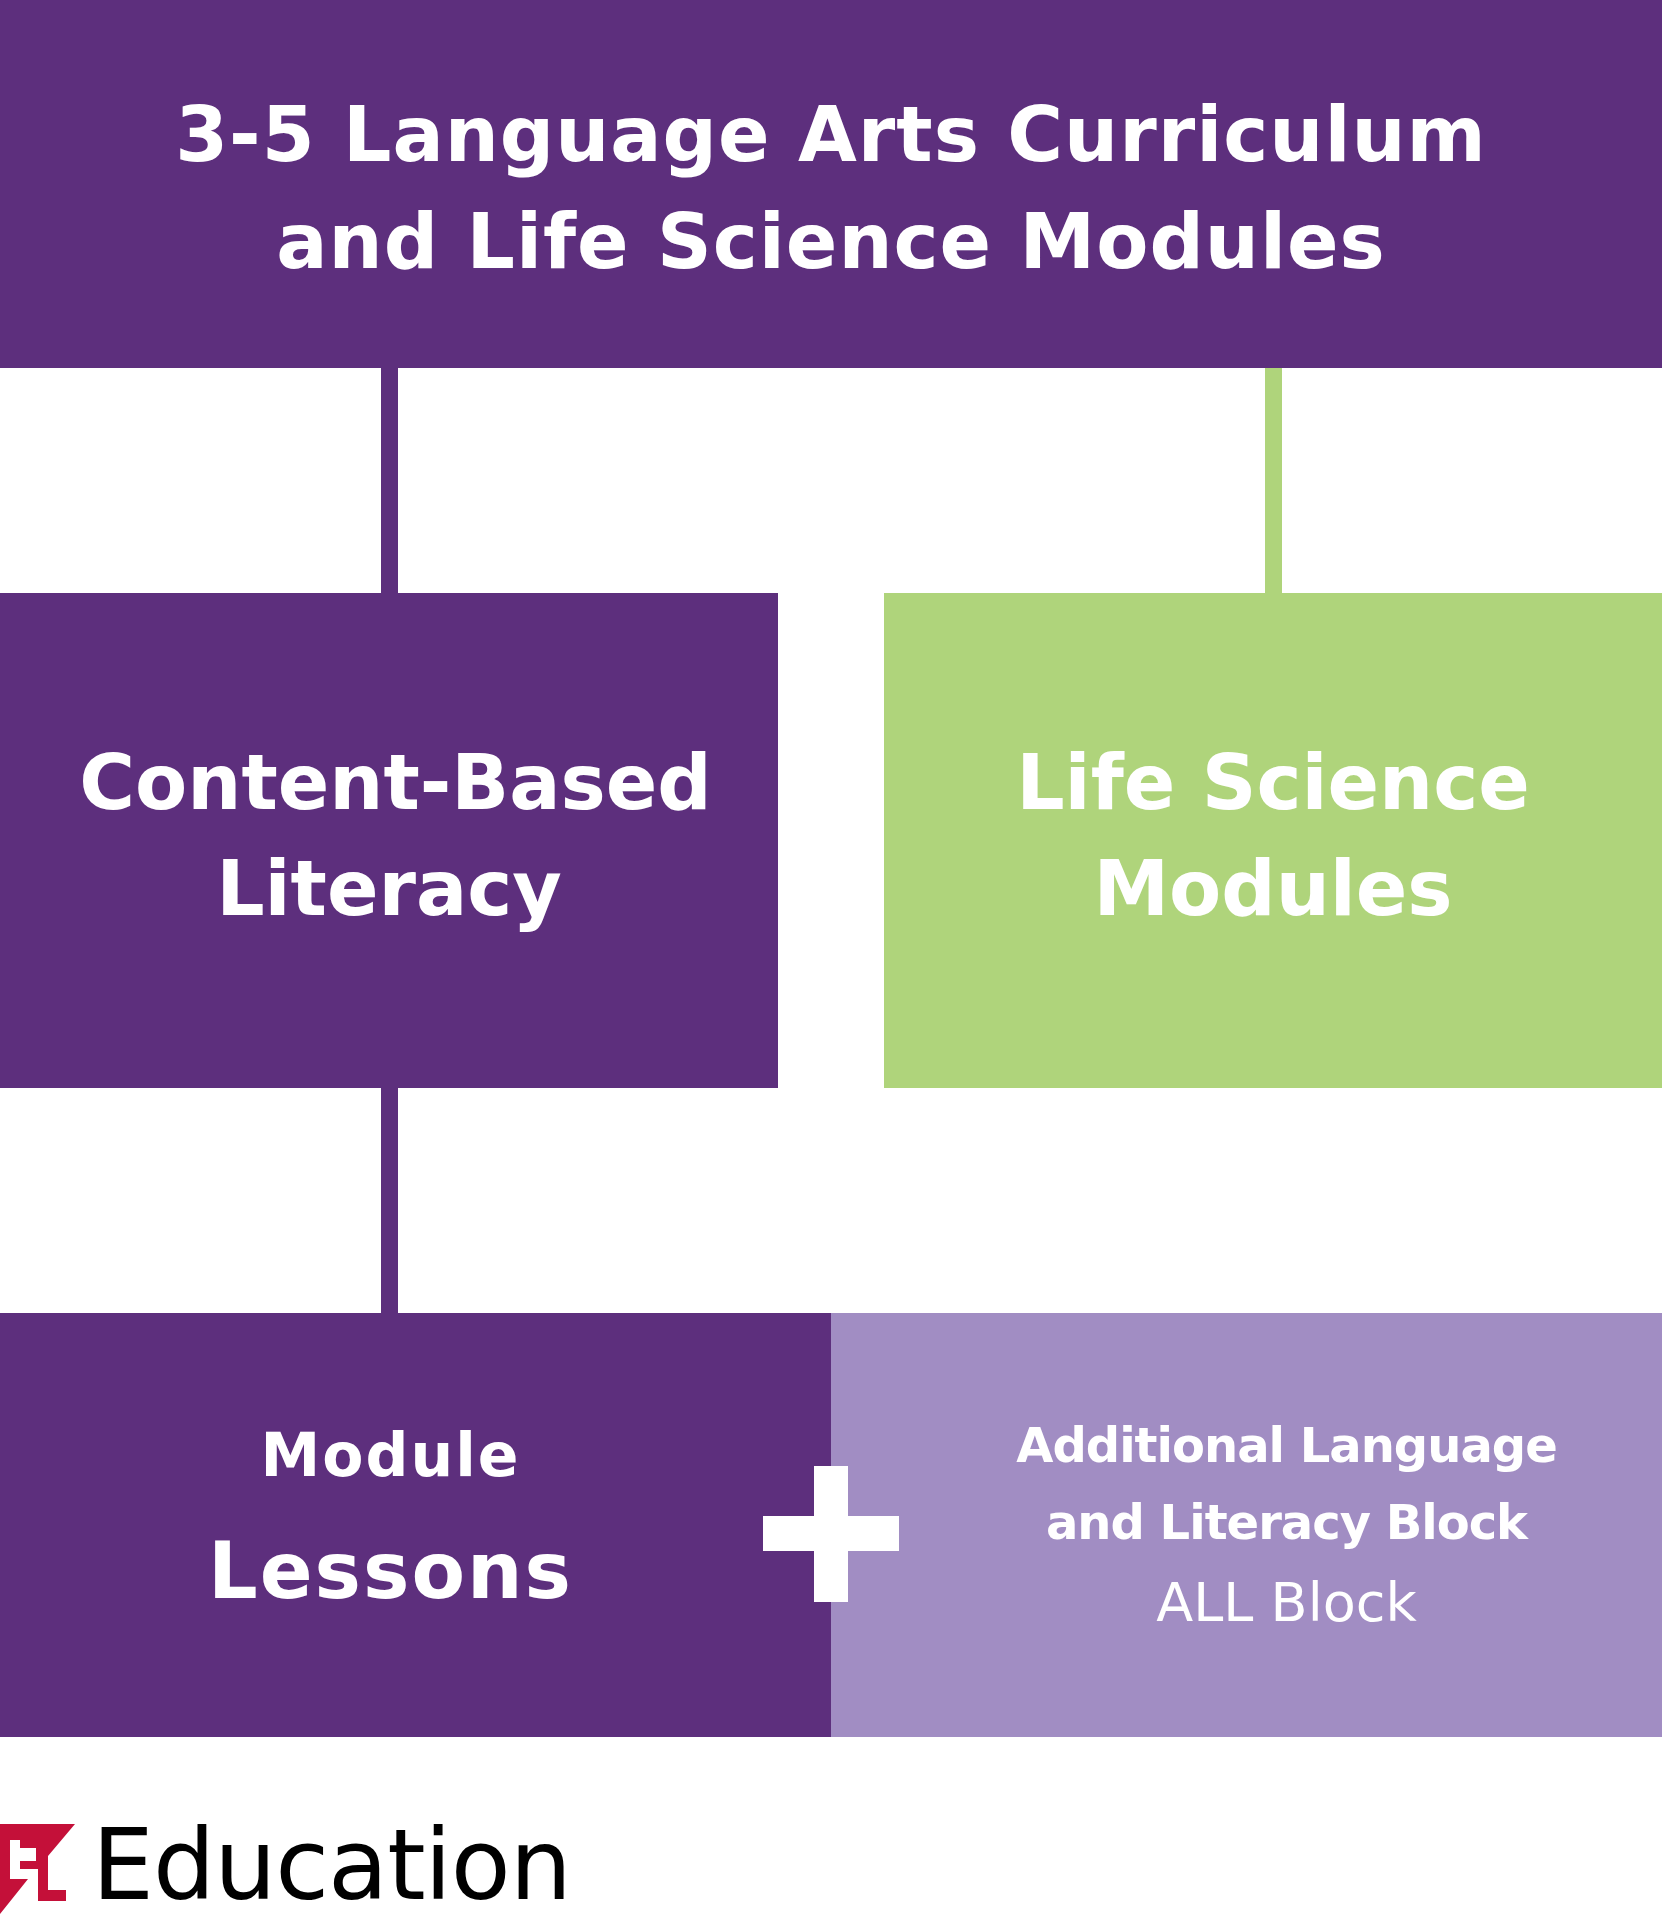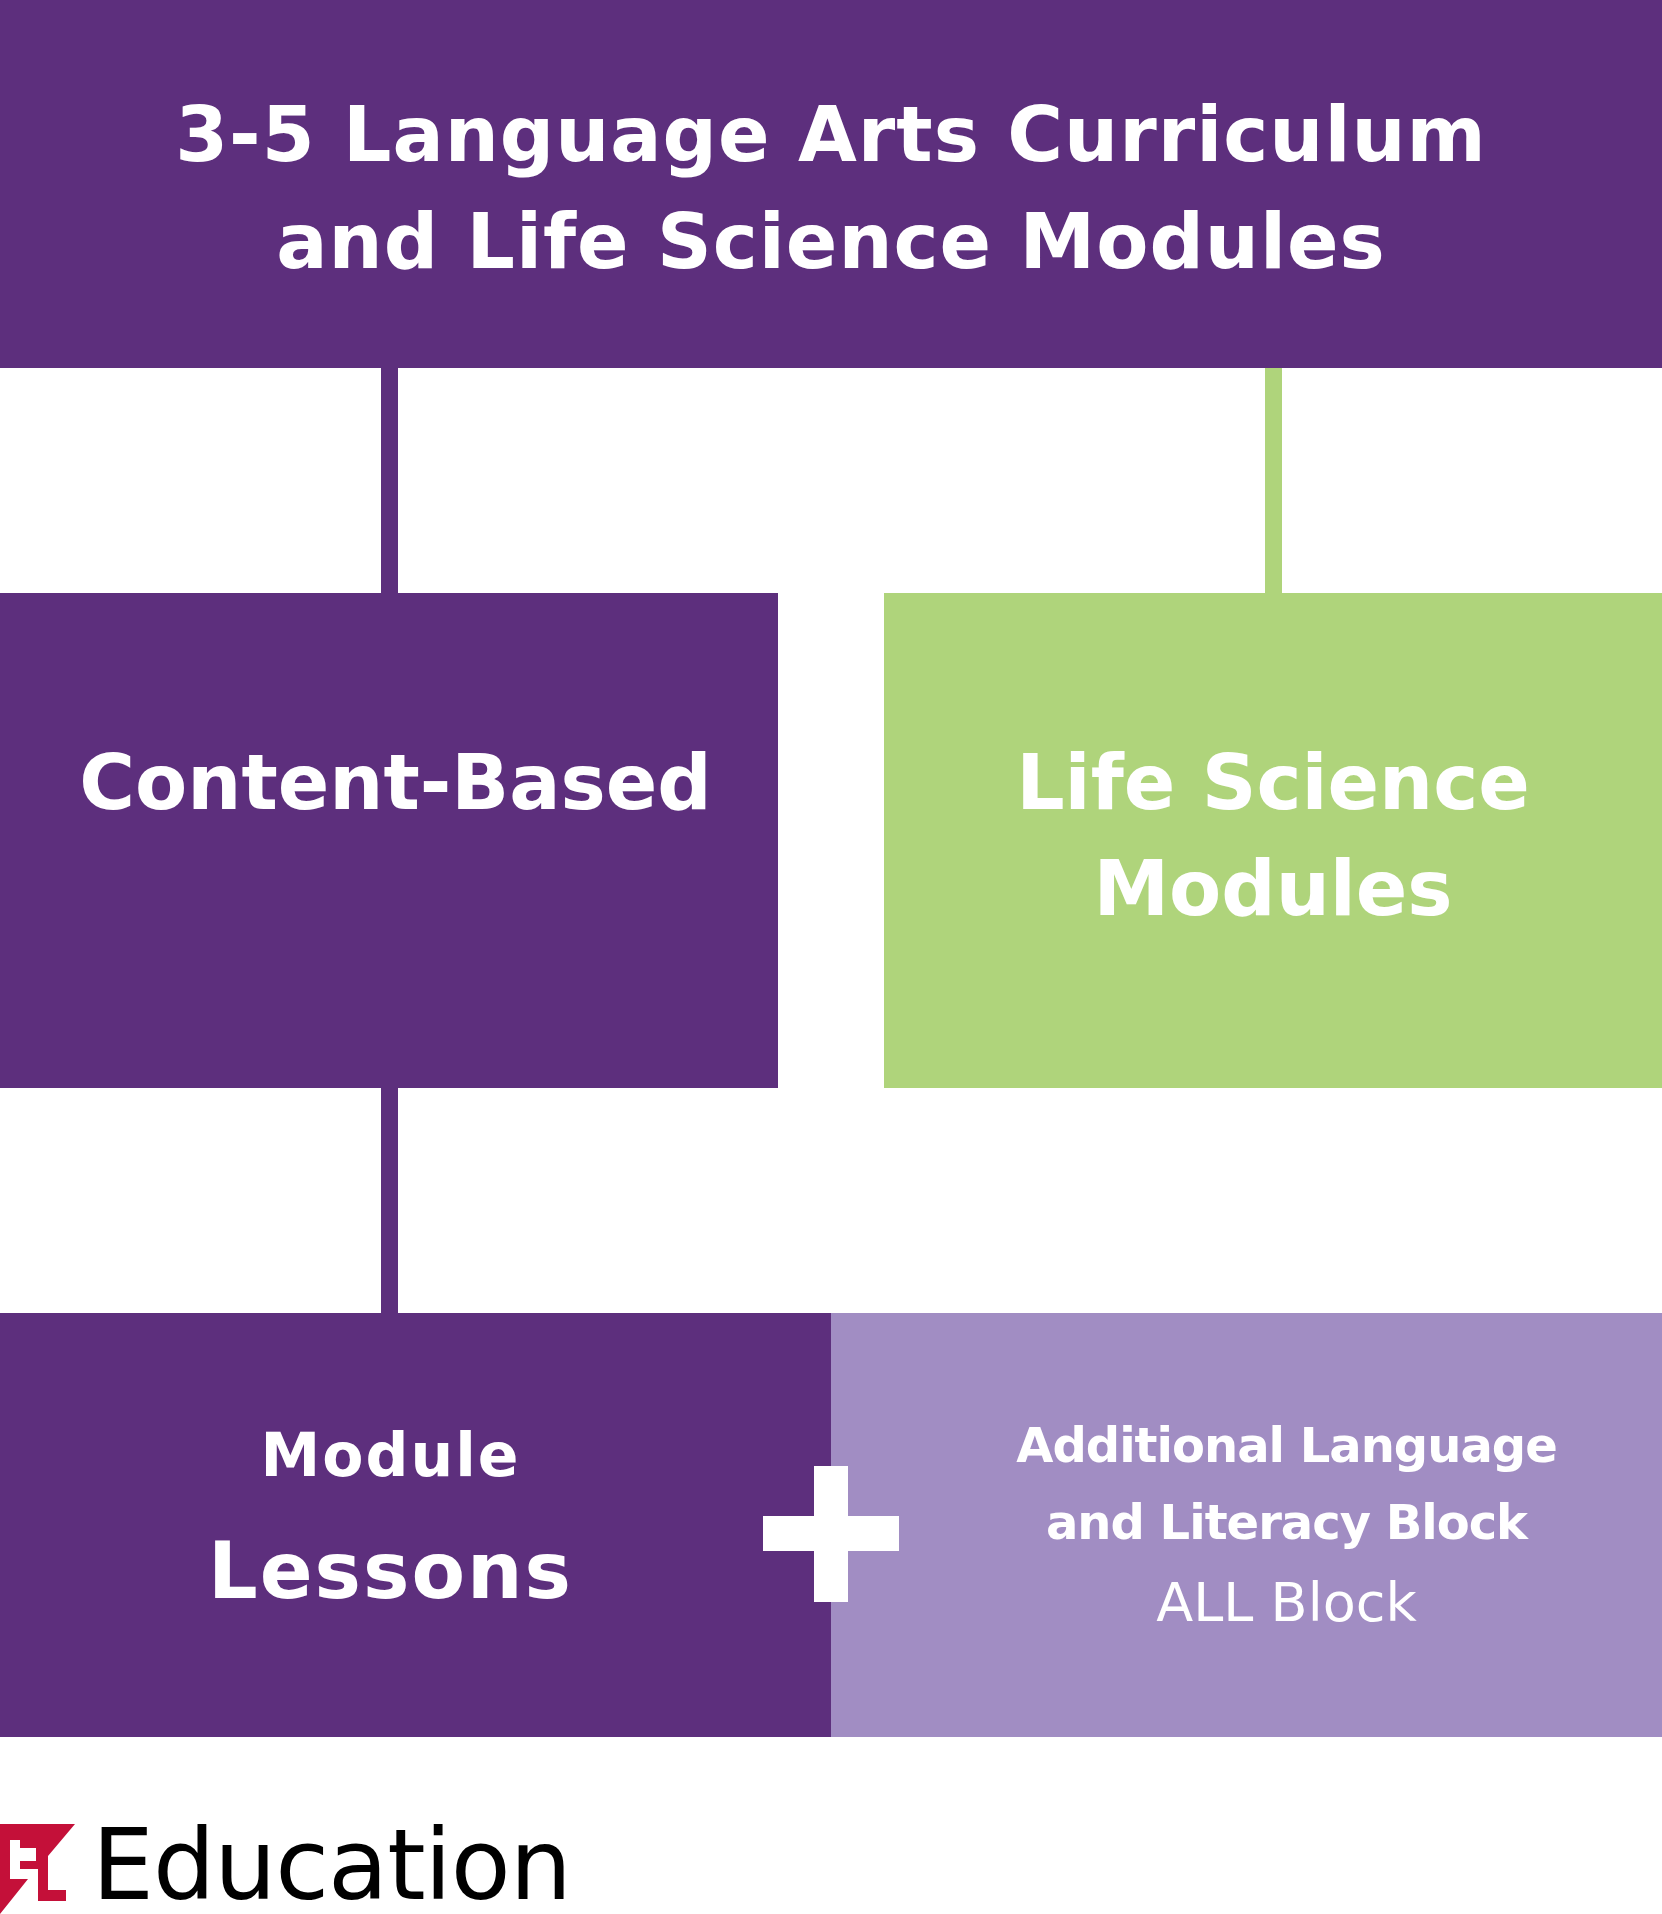--- a/index.html
+++ b/index.html
@@ -16,20 +16,21 @@
 <div class="box" style="left:0;top:0;width:1662px;height:368px;background:#5d2f7d;padding-left:18px;">
   <div class="txt" style="top:90px;font-size:76px;letter-spacing:1px;">3-5 Language Arts Curriculum</div>
   <div class="txt" style="top:197px;font-size:76px;letter-spacing:1px;">and Life Science Modules</div>
 </div>
 
 <div class="line" style="left:381px;top:368px;width:17px;height:225px;background:#5d2f7d;"></div>
 <div class="line" style="left:1265px;top:368px;width:17px;height:225px;background:#afd47b;"></div>
 
 <div class="box" style="left:0;top:593px;width:778px;height:495px;background:#5d2f7d;">
   <div class="txt" style="top:145px;font-size:76px;padding-left:13px;">Content-Based</div>
+  <div class="txt" style="top:251px;font-size:76px;">Literacy</div>
 </div>
 
 <div class="box" style="left:884px;top:593px;width:778px;height:495px;background:#afd47b;">
   <div class="txt" style="top:145px;font-size:76px;">Life Science</div>
   <div class="txt" style="top:251px;font-size:76px;">Modules</div>
 </div>
 
 <div class="line" style="left:381px;top:1088px;width:17px;height:225px;background:#5d2f7d;"></div>
 
 <div class="box" style="left:0;top:1313px;width:831px;height:424px;background:#5d2f7d;">

